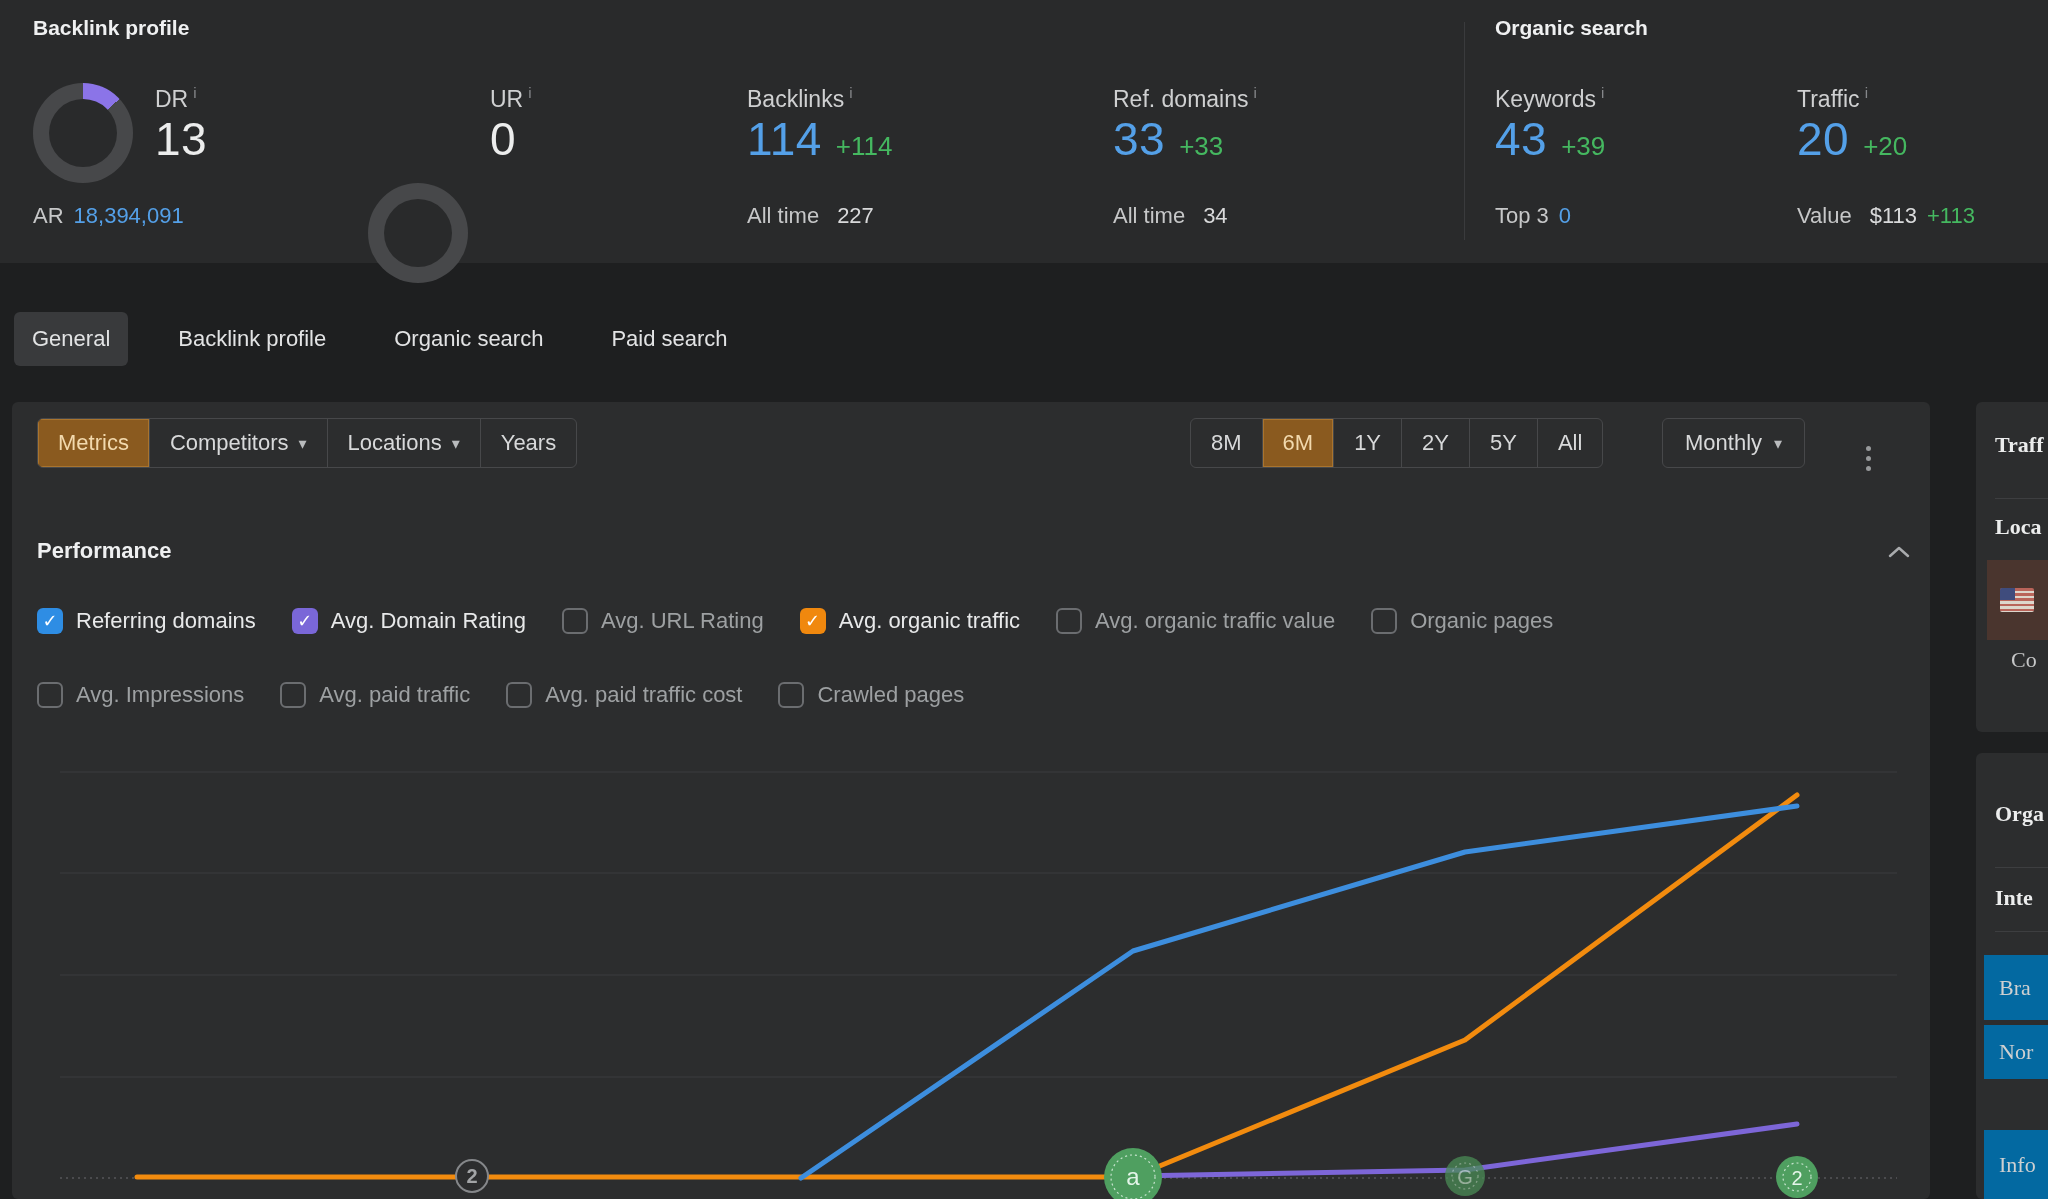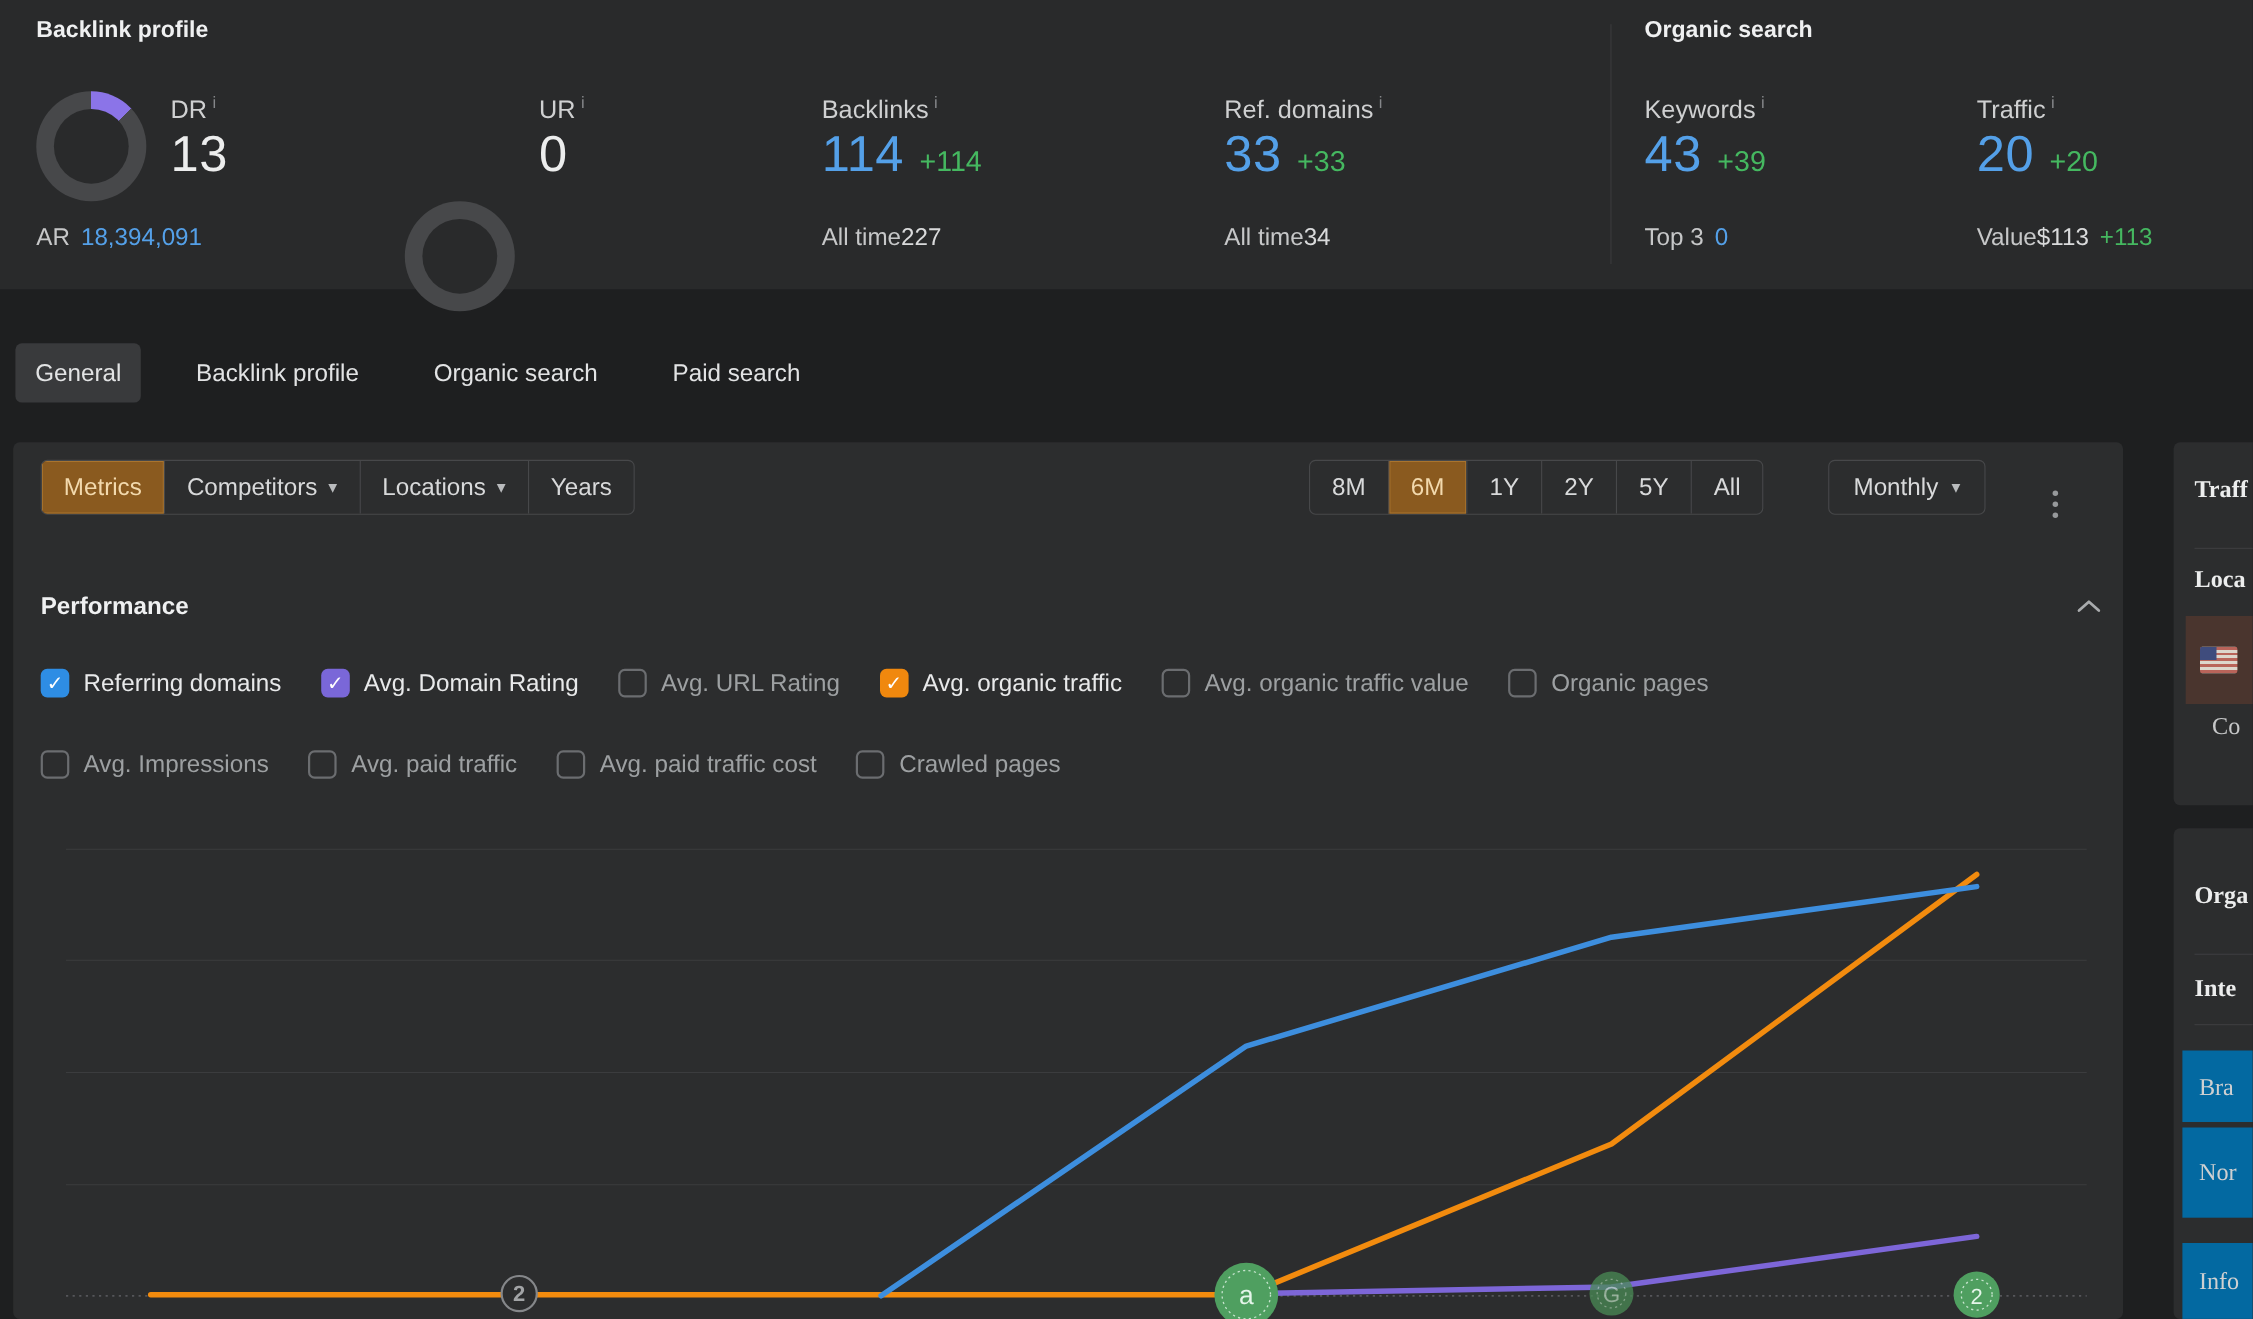--- a/index.html
+++ b/index.html
@@ -7,21 +7,21 @@
   .abs{position:absolute;}
   
   #topheader{position:absolute;left:0;top:0;width:2048px;height:263px;background:#292a2b;}
   .sec-title{font-size:21px;font-weight:bold;color:#eff0f1;}
   .metric-label{font-size:23px;color:#cfd0d1;}
   .imark{font-size:15px;color:#85878a;position:relative;top:-9px;margin-left:5px;}
   .big-num{font-size:46px;color:#54a0e8;letter-spacing:.5px;}
   .big-num.white{color:#eceded;}
   .delta{font-size:26px;color:#45b860;margin-left:14px;}
   .subrow{font-size:22px;color:#c6c7c8;}
-  .subrow .val{color:#d9dadb;margin-left:0;}
+  .subrow .val{color:#d9dadb;margin-left:18px;}
   .subrow .blue{color:#54a0e8;margin-left:10px;}
   .subrow .green{color:#45b860;margin-left:10px;}
   .donut{width:100px;height:100px;border-radius:50%;position:relative;}
   .donut .hole{position:absolute;left:16px;top:16px;width:68px;height:68px;border-radius:50%;background:#292a2b;}
   .vdivider{position:absolute;width:1px;background:#3a3b3d;}
   
   #tabbar{position:absolute;left:14px;top:312px;display:flex;gap:32px;align-items:center;}
   .tab{font-size:22px;color:#e2e3e4;padding:14px 18px;border-radius:6px;cursor:pointer;}
   .tab.active{background:#393a3c;}
   
@@ -280,20 +280,20 @@
 
 <div class="sidepanel" style="top:753px;height:446px;">
   <div class="sp-h" style="top:48px;">Orga</div>
   <div class="sp-div" style="top:114px;"></div>
   <div class="sp-h" style="top:132px;">Inte</div>
   <div class="sp-div" style="top:178px;"></div>
   <div id="intent-rows">
       <div class="sp-bar" style="top: 202px; height: 65px;">
         <span>Bra</span>
       </div>
-      <div class="sp-bar" style="top: 272px; height: 82px;">
+      <div class="sp-bar" style="top: 272px; height: 54px;">
         <span>Nor</span>
       </div>
       <div class="sp-bar" style="top: 377px; height: 69px;">
         <span>Info</span>
       </div>
     </div>
 </div>
 
 </body></html>

